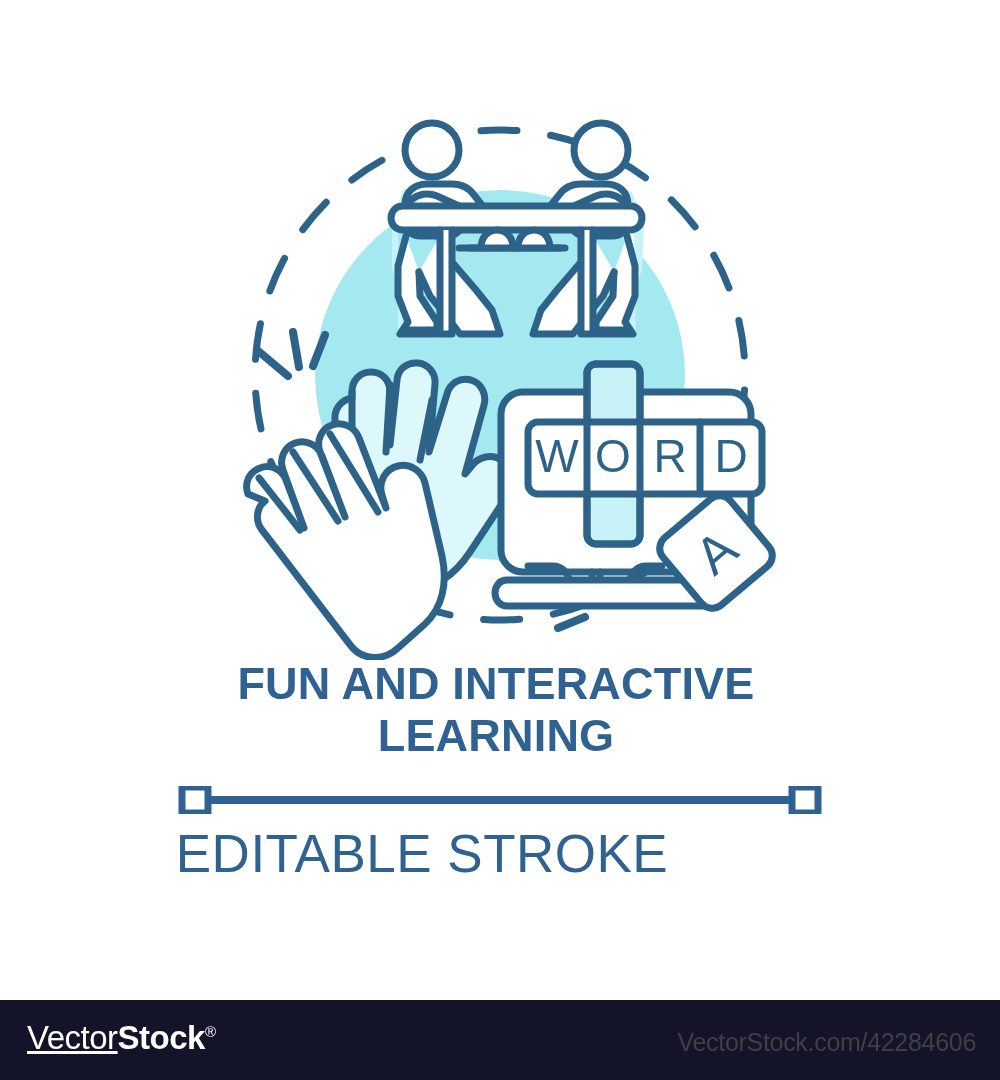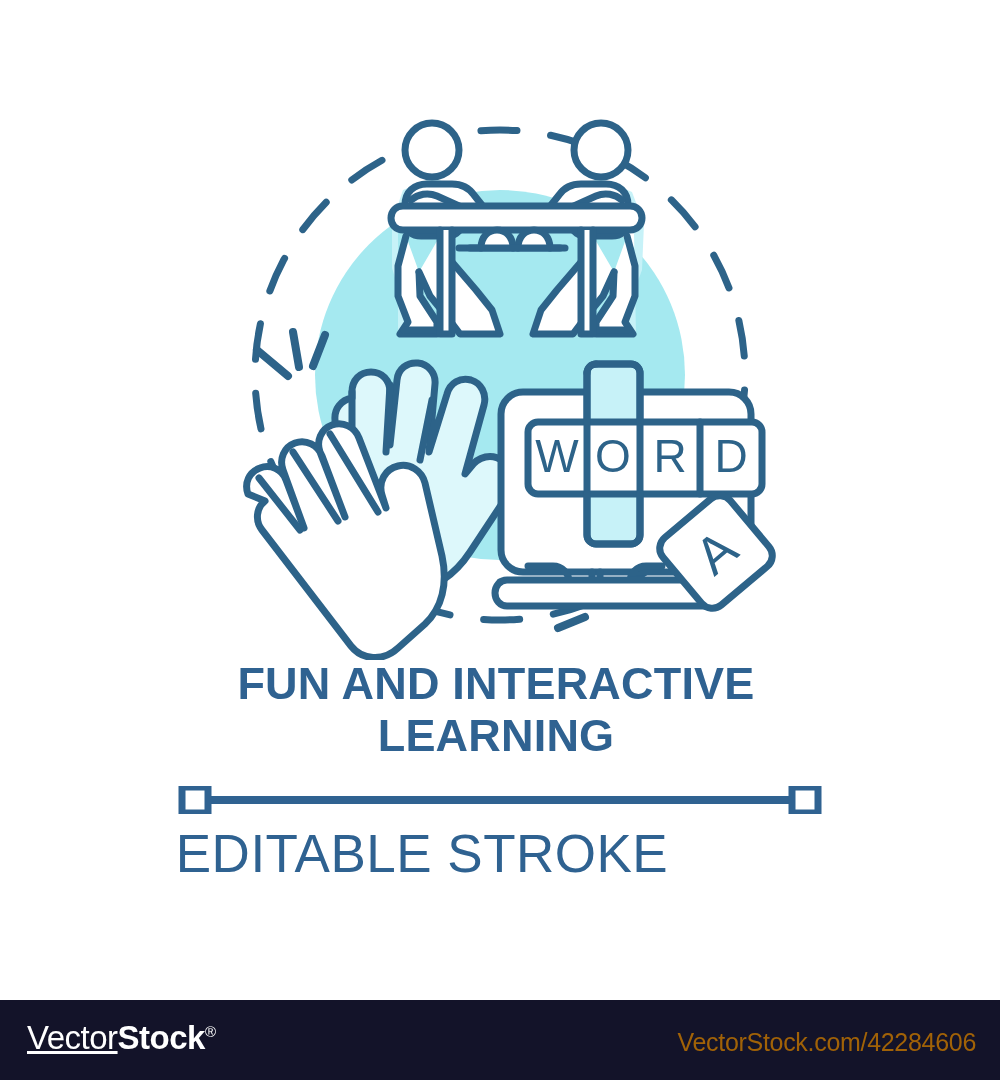--- a/index.html
+++ b/index.html
@@ -90,21 +90,21 @@
     font-size: 15px;
     vertical-align: super;
     font-weight: normal;
   }
   .footer-url {
     position: absolute;
     right: 24px;
     top: 1030px;
     font-family: "Liberation Sans", sans-serif;
     font-size: 25px;
-    color: #a16207;
+    color: #404040;
     letter-spacing: -0.3px;
     line-height: 1;
   }
 </style>
 </head>
 <body>
 
 <div class="page">
 
   <div class="illustration">

